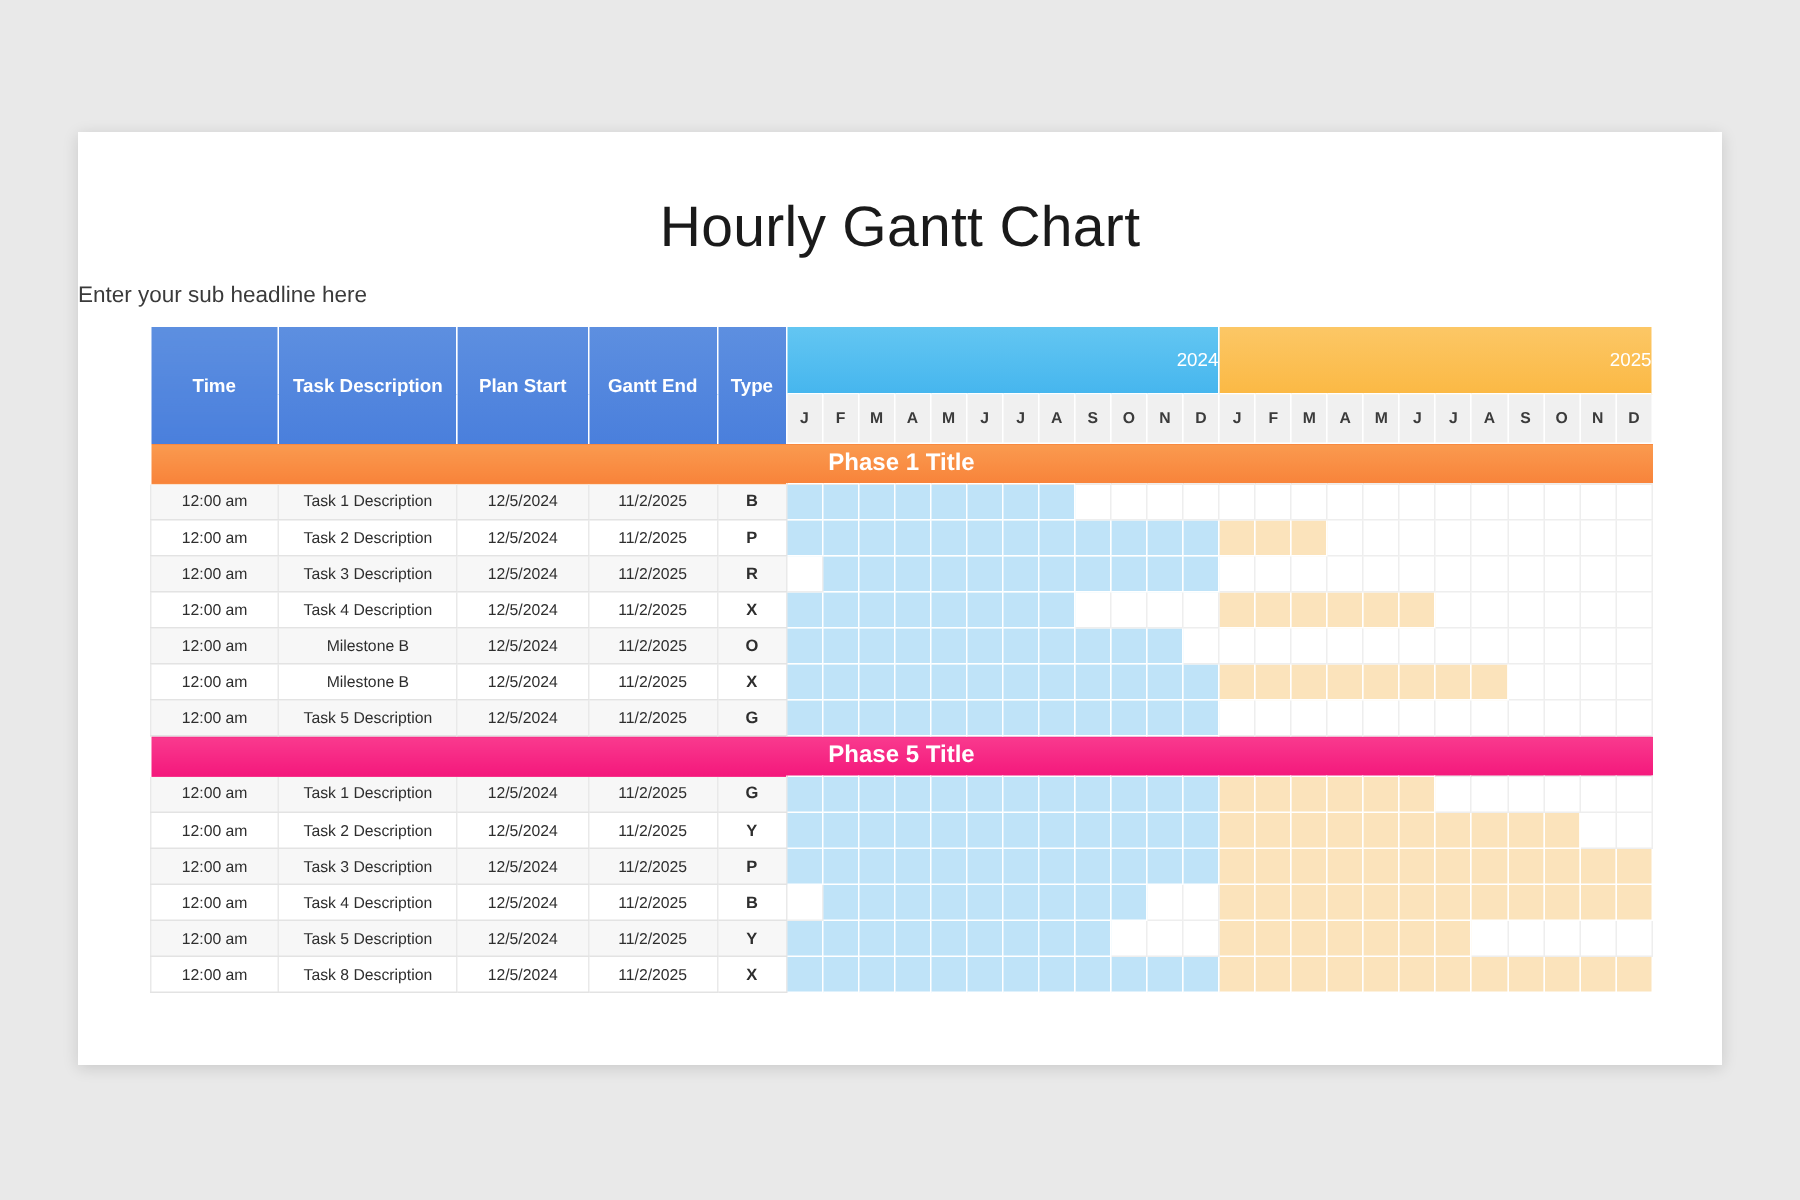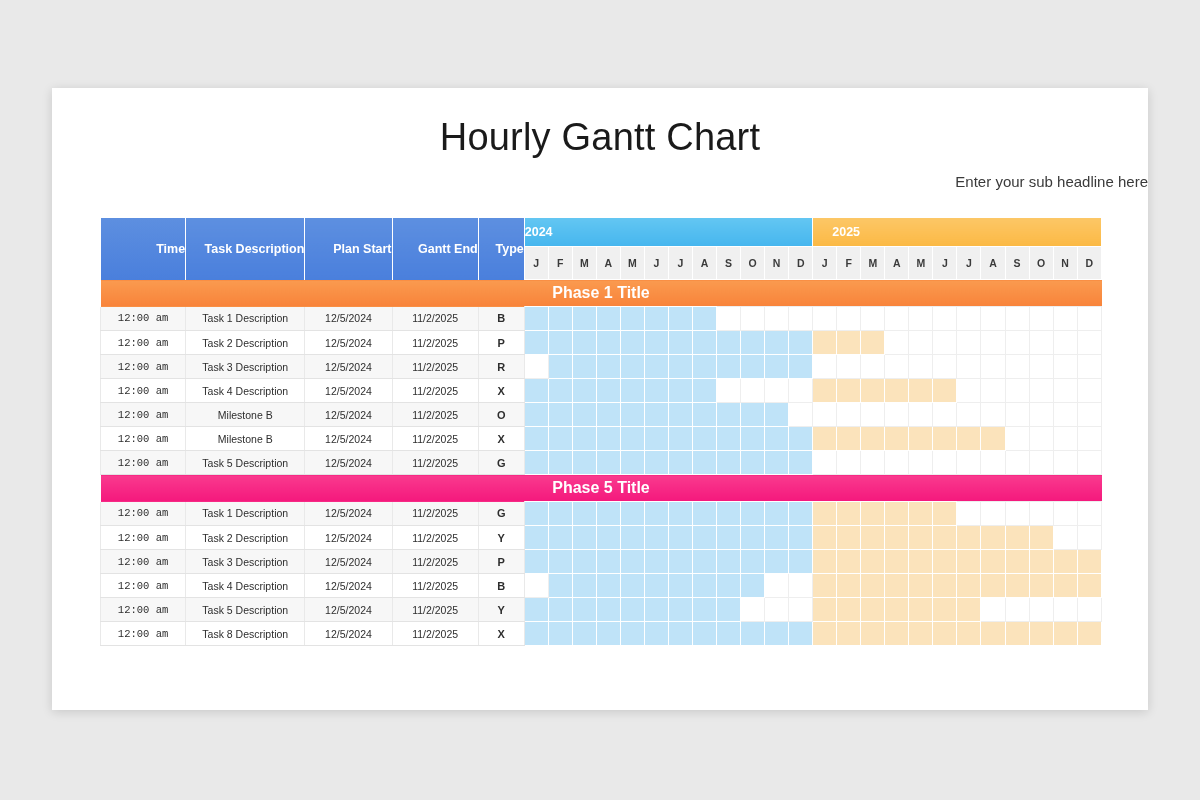--- a/index.html
+++ b/index.html
@@ -18,25 +18,25 @@
     height: 622px;
     background: #ffffff;
     box-shadow: 0 2px 10px rgba(0,0,0,0.14);
   }
   #title {
     text-align: center;
     font-size: 38px;
     color: #1a1a1a;
     font-weight: normal;
     margin: 0;
-    padding-top: 28px;
+    padding-top: 43px;
     letter-spacing: 0.2px;
   }
   #subtitle {
-    text-align: right;
+    text-align: left;
     font-size: 15px;
     color: #3a3a3a;
     margin: 0;
     padding-top: 14px;
   }
   #chart-wrap {
     position: absolute;
     left: 48px;
     top: 130px;
     width: 1002px;
@@ -56,31 +56,31 @@
   col.c-start { width: 87px; }
   col.c-end { width: 86px; }
   col.c-type { width: 46px; }
   col.c-m { width: 24px; }
 
   .hdr {
     background: linear-gradient(180deg,#5d8fe0 0%, #4a7fdc 100%);
     color: #ffffff;
     font-size: 12.5px;
     font-weight: bold;
-    text-align: right;
+    text-align: center;
     height: 60px;
     border-right: 1px solid #ffffff;
     vertical-align: middle;
   }
   .yr {
     color: #ffffff;
     font-size: 12.5px;
-    font-weight: bold;
-    text-align: left;
-    height: 28px;
+    font-weight: normal;
+    text-align: right;
+    height: 44px;
     vertical-align: middle;
     border-right: 1px solid #ffffff;
   }
   .yr.y2024 { background: linear-gradient(180deg,#63c6f2 0%, #46b6ee 100%); }
   .yr.y2025 { background: linear-gradient(180deg,#fcc766 0%, #fbb945 100%); padding-left: 19px; }
 
   .mon {
     background: #f0f0f0;
     color: #3b3b3b;
     font-size: 10.5px;
@@ -104,21 +104,21 @@
   .cell {
     font-size: 10.5px;
     color: #2e2e2e;
     text-align: center;
     height: 23px;
     vertical-align: middle;
     background: #ffffff;
     border-bottom: 1px solid #e3e3e3;
     border-right: 1px solid #e9e9e9;
   }
-  .cell.first { border-left: 1px solid #e9e9e9; font-family: Liberation Mono, monospace; }
+  .cell.first { border-left: 1px solid #e9e9e9; }
   .cell.type { font-weight: bold; font-size: 11px; }
 
   .bar {
     height: 23px;
     border: 1px solid #eeeeee;
     background: #ffffff;
   }
   .bar.b24 { background: #bfe3f8; border: 1px solid #ffffff; }
   .bar.b25 { background: #fbe3bb; border: 1px solid #ffffff; }
 

